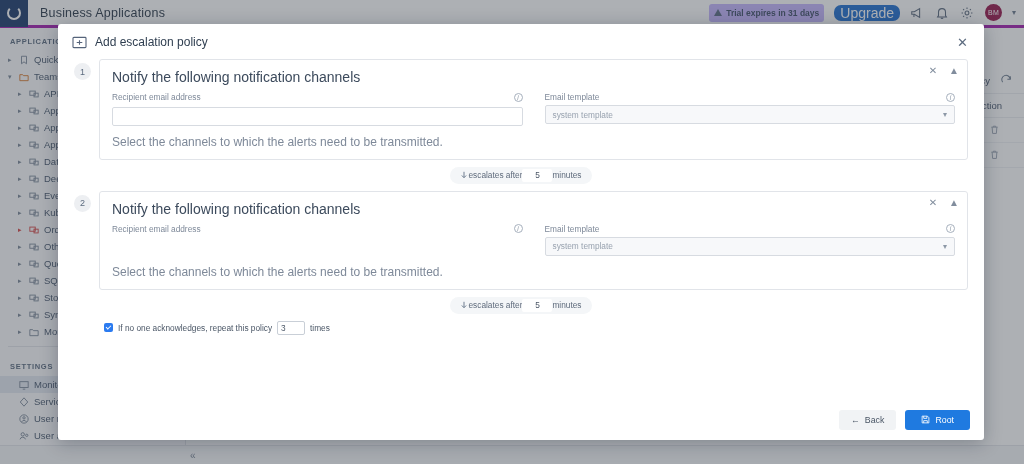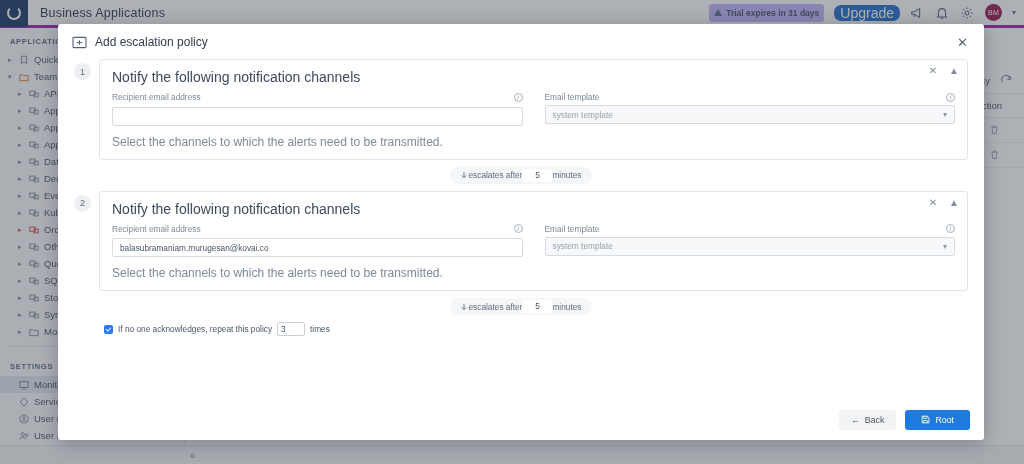--- a/index.html
+++ b/index.html
@@ -620,21 +620,20 @@
             <span>▲</span>
           </div>
           <div class="card-title">Notify the following notification channels</div>
 
           <div class="field-grid">
             <div class="field">
               <div class="field-label-row">
                 <span>Recipient email address</span>
                 <span class="info-i">i</span>
               </div>
-              <input class="text-input" type="text" value="balasubramaniam.murugesan@kovai.co" style="">
             </div>
             <div class="field">
               <div class="field-label-row">
                 <span>Email template</span>
                 <span class="info-i">i</span>
               </div>
               <div class="select-input">
                 <span>system template</span>
                 <span class="select-caret">▾</span>
               </div>

